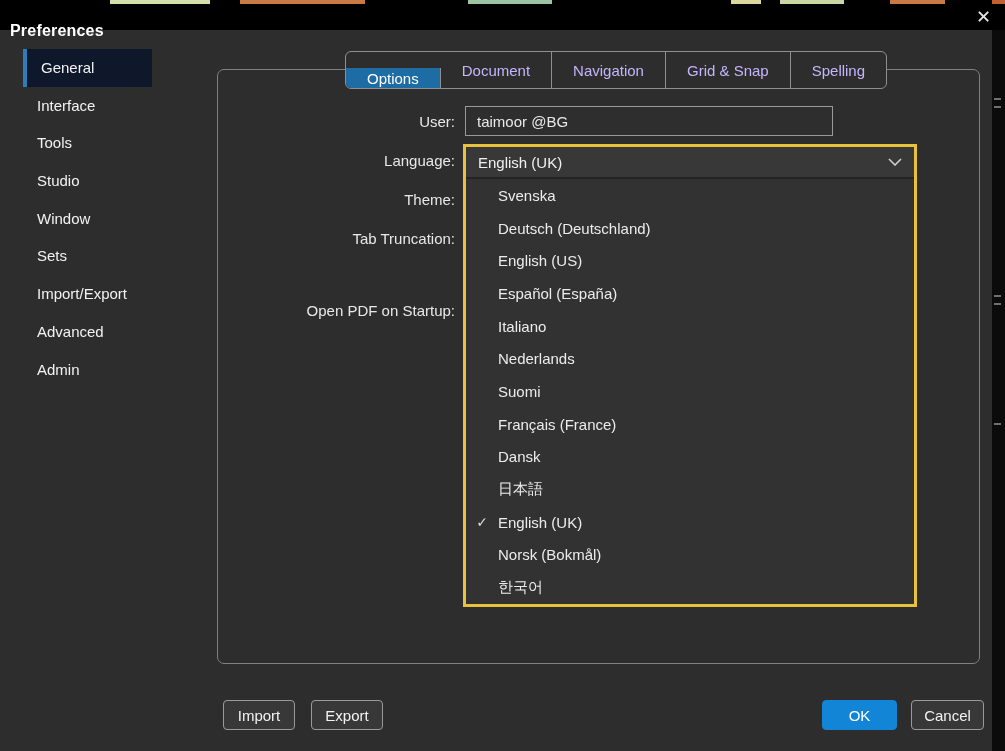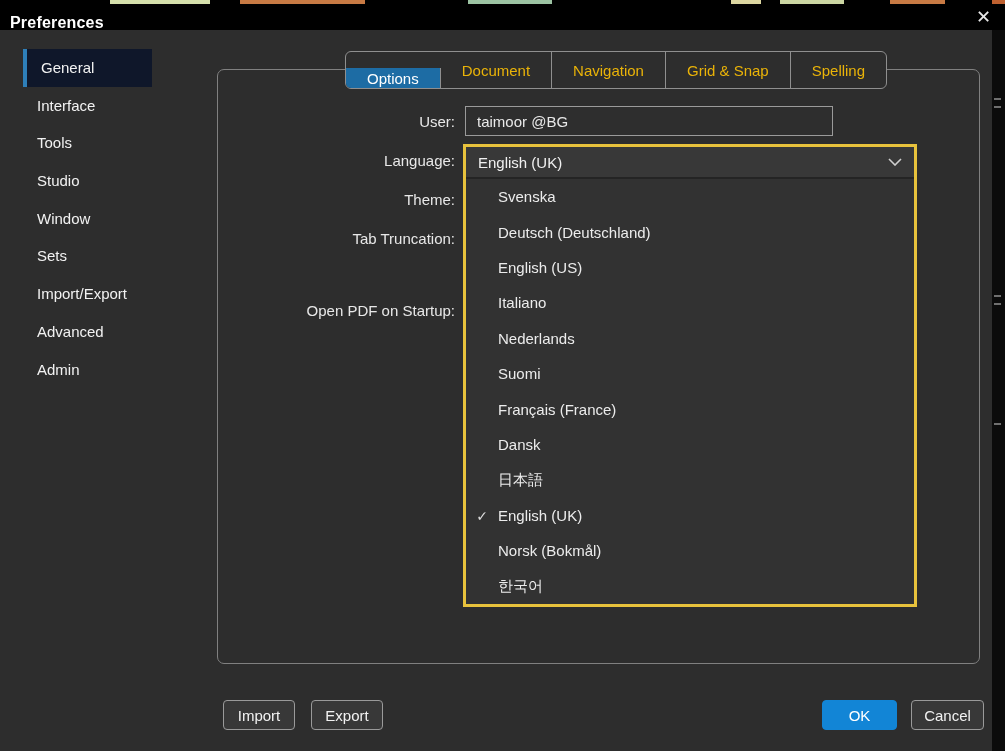--- a/index.html
+++ b/index.html
@@ -7,40 +7,40 @@
     position:relative;width:1005px;height:751px;overflow:hidden;
     background:#2d2d2d;
     font-family:"Liberation Sans","DejaVu Sans",sans-serif;
     color:#eaeaea;-webkit-font-smoothing:antialiased;
   }
   
   .top-strip{position:absolute;left:0;top:0;width:1005px;height:4px;background:#000;}
   .sliver{position:absolute;top:0;height:4px;}
   
   .titlebar{position:absolute;left:0;top:4px;width:1005px;height:26px;background:#000;}
-  .title-text{position:absolute;left:10px;top:10px;font-size:16px;font-weight:700;color:#fff;letter-spacing:.2px;}
+  .title-text{position:absolute;left:10px;top:18px;font-size:16px;font-weight:700;color:#fff;letter-spacing:.2px;}
   .close{position:absolute;right:14px;top:1px;font-size:18px;color:#e8e8e8;cursor:pointer;line-height:24px;}
   
   .right-edge{position:absolute;right:0;top:30px;width:13px;height:721px;background:#0b0b0b;}
   .tick{position:absolute;left:2px;width:7px;height:2px;background:#6f6f6f;}
   
   .sidebar{position:absolute;left:23px;top:49px;width:129px;}
   .side-item{
     height:37.7px;line-height:37.7px;padding-left:14px;font-size:15px;color:#f2f2f2;cursor:pointer;
   }
   .side-item.selected{
     background:#0f172a;border-left:4px solid #2e7fb9;
   }
   
   .groupbox{position:absolute;left:217px;top:69px;width:761px;height:593px;
     border:1px solid #808080;border-radius:7px;}
   
   .tabs{position:absolute;left:345px;top:51px;height:36px;display:flex;
     background:#2d2d2d;border:1px solid #8f8f8f;border-radius:6px;overflow:hidden;}
-  .tab{display:flex;align-items:center;padding:0 21px;font-size:15px;color:#eab308;
+  .tab{display:flex;align-items:center;padding:0 21px;font-size:15px;color:#c4b5fd;
     border-right:1px solid #8f8f8f;cursor:pointer;white-space:nowrap;}
   .tab:last-child{border-right:none;}
   .tab.selected{background:#1d6ca4;color:#fff;margin-top:16px;}
   
   .lbl{position:absolute;left:217px;width:238px;text-align:right;font-size:15px;color:#e8e8e8;}
   
   .user-input{position:absolute;left:465px;top:106px;width:344px;height:28px;
     background:#2e2e2e;border:1px solid #9a9a9a;border-radius:0;color:#e9e9e9;
     font-size:15px;padding:0 11px;font-family:inherit;outline:none;}
   
@@ -130,20 +130,24 @@
         <div class="opt">
           <span class="check"></span>
           <span>Deutsch (Deutschland)</span>
         </div>
         <div class="opt">
           <span class="check"></span>
           <span>English (US)</span>
         </div>
         <div class="opt">
           <span class="check"></span>
+          <span>Español (España)</span>
+        </div>
+        <div class="opt">
+          <span class="check"></span>
           <span>Italiano</span>
         </div>
         <div class="opt">
           <span class="check"></span>
           <span>Nederlands</span>
         </div>
         <div class="opt">
           <span class="check"></span>
           <span>Suomi</span>
         </div>

